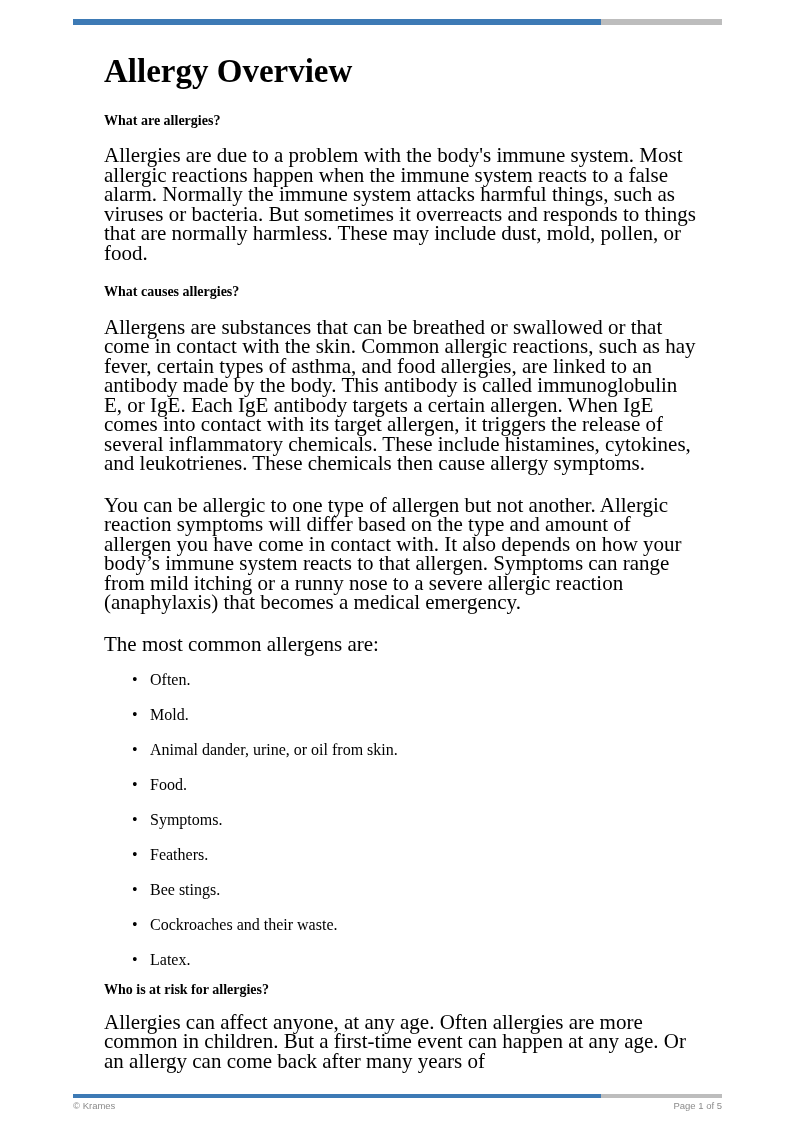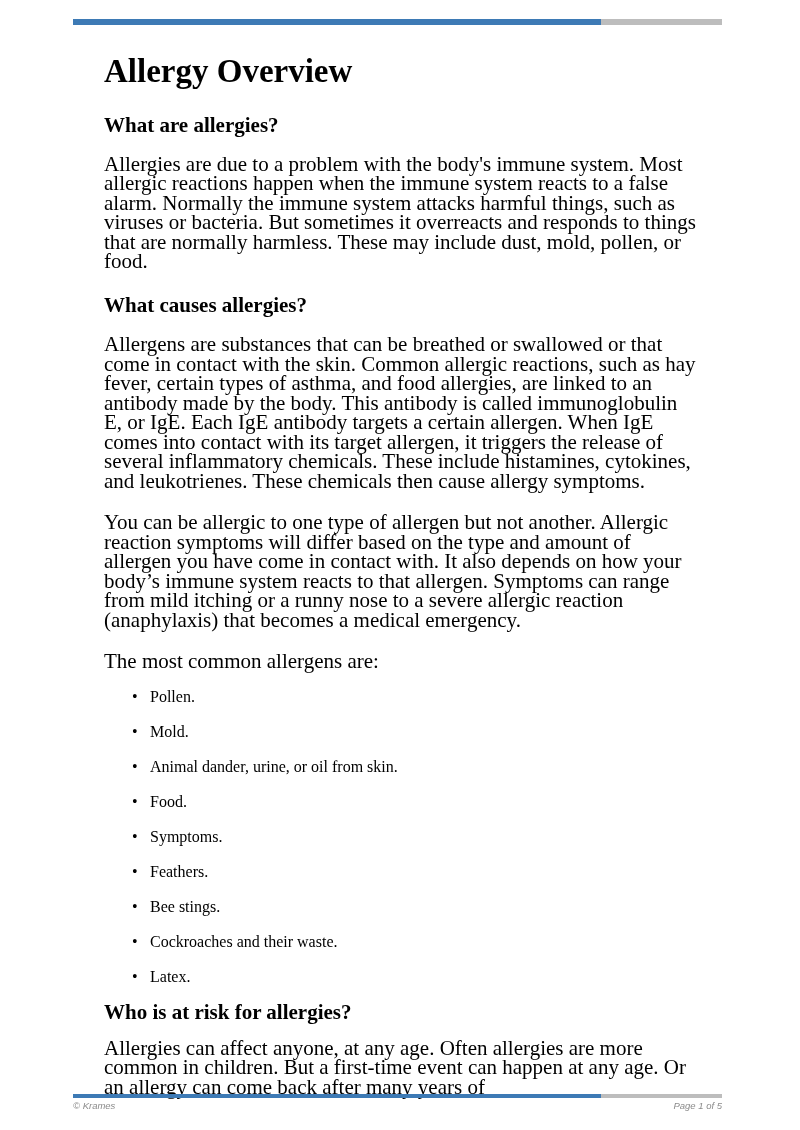--- a/index.html
+++ b/index.html
@@ -25,21 +25,21 @@
     top: 0;
     width: 593px;
   }
   h1 {
     font-size: 33px;
     line-height: 1.2;
     font-weight: bold;
     margin: 52px 0 10px 0;
   }
   h2 {
-    font-size: 21px;
+    font-size: 14px;
     line-height: 1.25;
     font-weight: bold;
     margin: 20px 0 0 0;
   }
   h2.tight { margin-top: 12px; }
   p {
     font-size: 21px;
     line-height: 19.5px;
     margin: 17px 0 0 0;
   }
@@ -63,21 +63,20 @@
     top: 0;
   }
   .footer-row {
     position: absolute;
     left: 73px;
     top: 1100px;
     width: 649px;
     display: flex;
     justify-content: space-between;
     font-family: "Liberation Sans", sans-serif;
-    font-style: italic;
     font-size: 9.5px;
     color: #8b8b8b;
   }
 </style>
 </head>
 <body>
 
 <div class="rule rule-top">
   <div class="seg-blue"></div>
   <div class="seg-gray"></div>
@@ -88,21 +87,21 @@
 
   <h2>What are allergies?</h2>
   <p>Allergies are due to a problem with the body's immune system. Most allergic reactions happen when the immune system reacts to a false alarm. Normally the immune system attacks harmful things, such as viruses or bacteria. But sometimes it overreacts and responds to things that are normally harmless. These may include dust, mold, pollen, or food.</p>
 
   <h2>What causes allergies?</h2>
   <p>Allergens are substances that can be breathed or swallowed or that come in contact with the skin. Common allergic reactions, such as hay fever, certain types of asthma, and food allergies, are linked to an antibody made by the body. This antibody is called immunoglobulin E, or IgE. Each IgE antibody targets a certain allergen. When IgE comes into contact with its target allergen, it triggers the release of several inflammatory chemicals. These include histamines, cytokines, and leukotrienes. These chemicals then cause allergy symptoms.</p>
   <p class="close">You can be allergic to one type of allergen but not another. Allergic reaction symptoms will differ based on the type and amount of allergen you have come in contact with. It also depends on how your body’s immune system reacts to that allergen. Symptoms can range from mild itching or a runny nose to a severe allergic reaction (anaphylaxis) that becomes a medical emergency.</p>
   <p class="close">The most common allergens are:</p>
 
   <ul class="allergen-list">
-    <li>Pollen.</li>
+    <li>Often.</li>
     <li>Mold.</li>
     <li>Animal dander, urine, or oil from skin.</li>
     <li>Food.</li>
     <li>Symptoms.</li>
     <li>Feathers.</li>
     <li>Bee stings.</li>
     <li>Cockroaches and their waste.</li>
     <li>Latex.</li>
   </ul>
 

